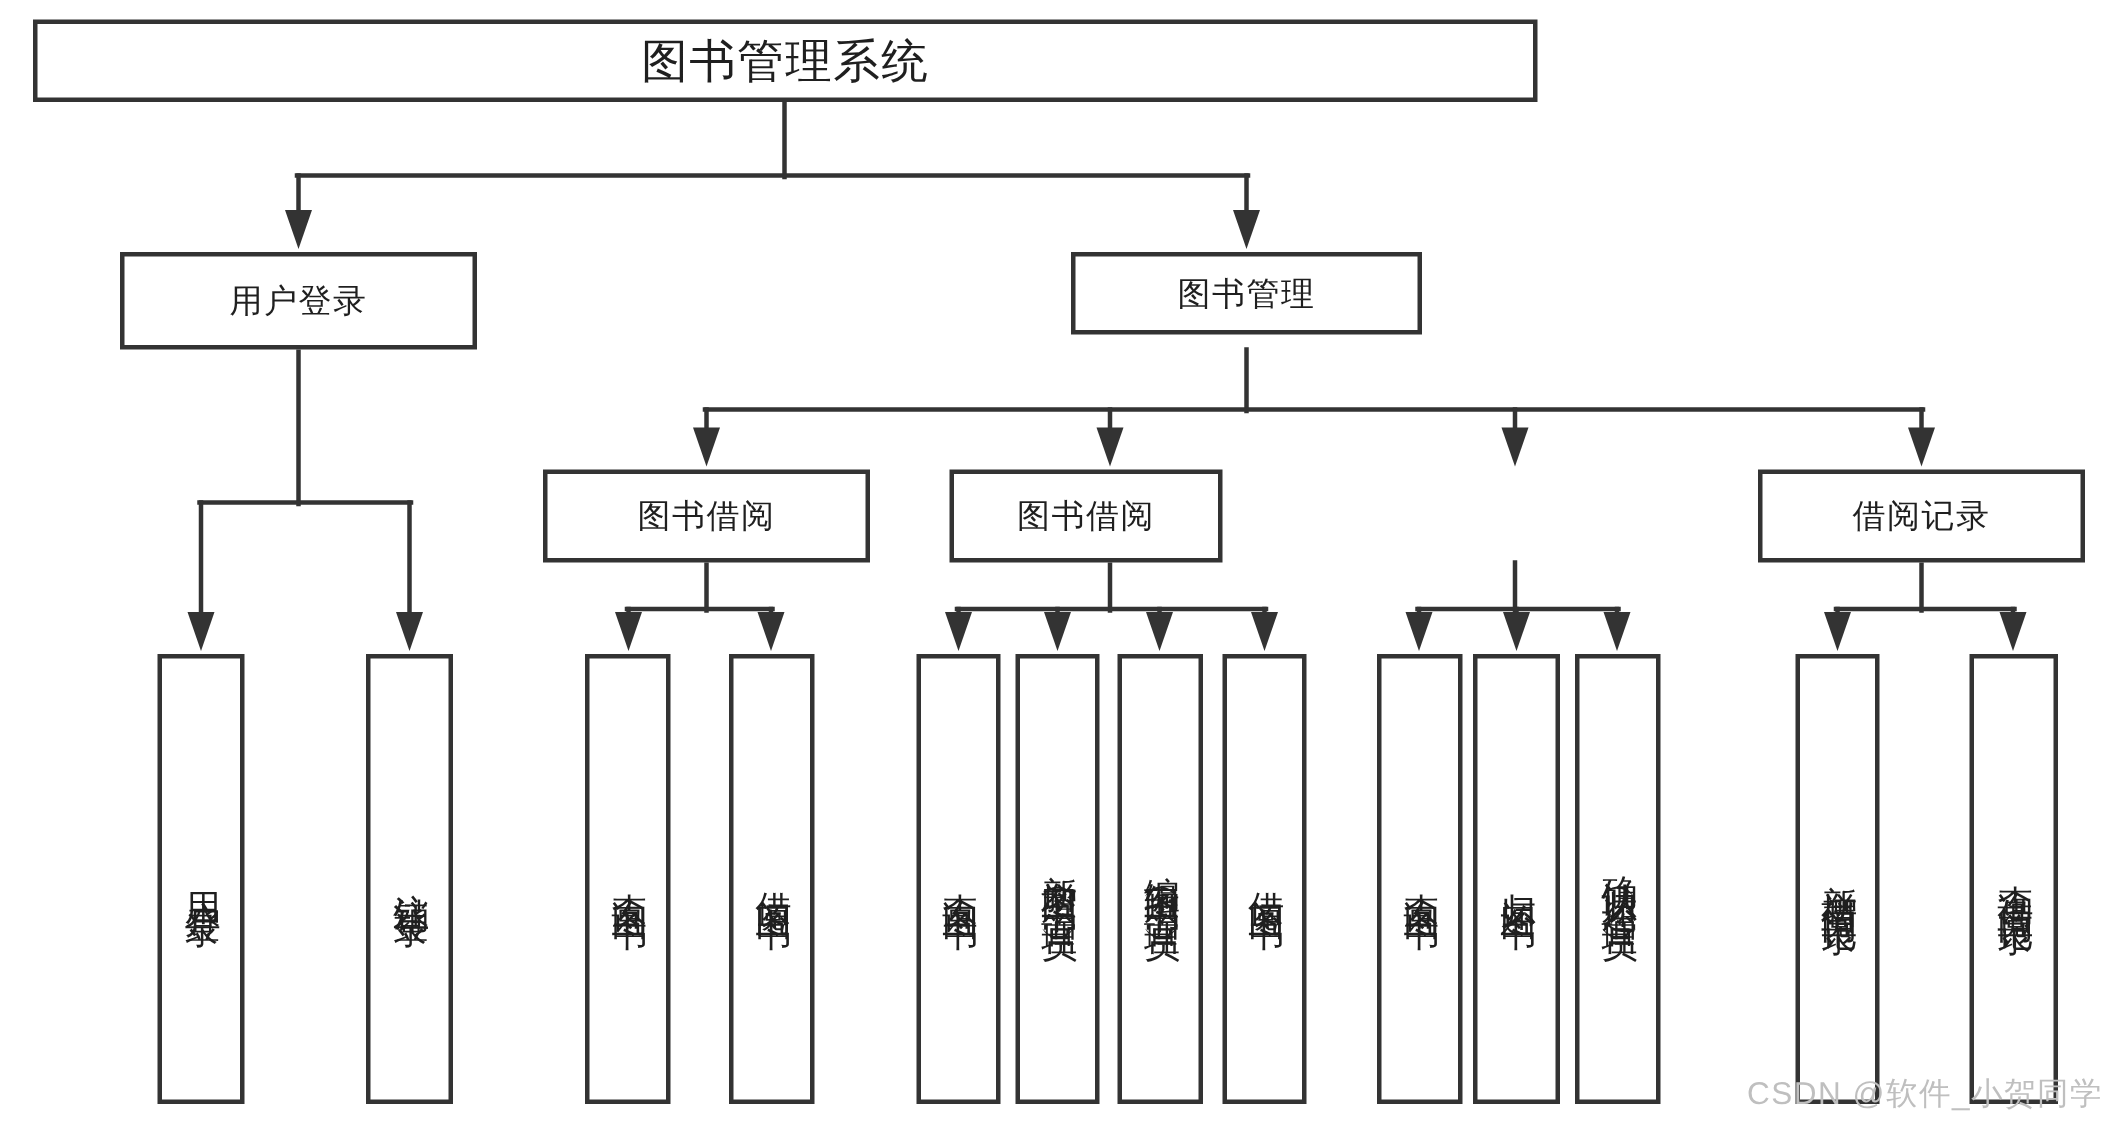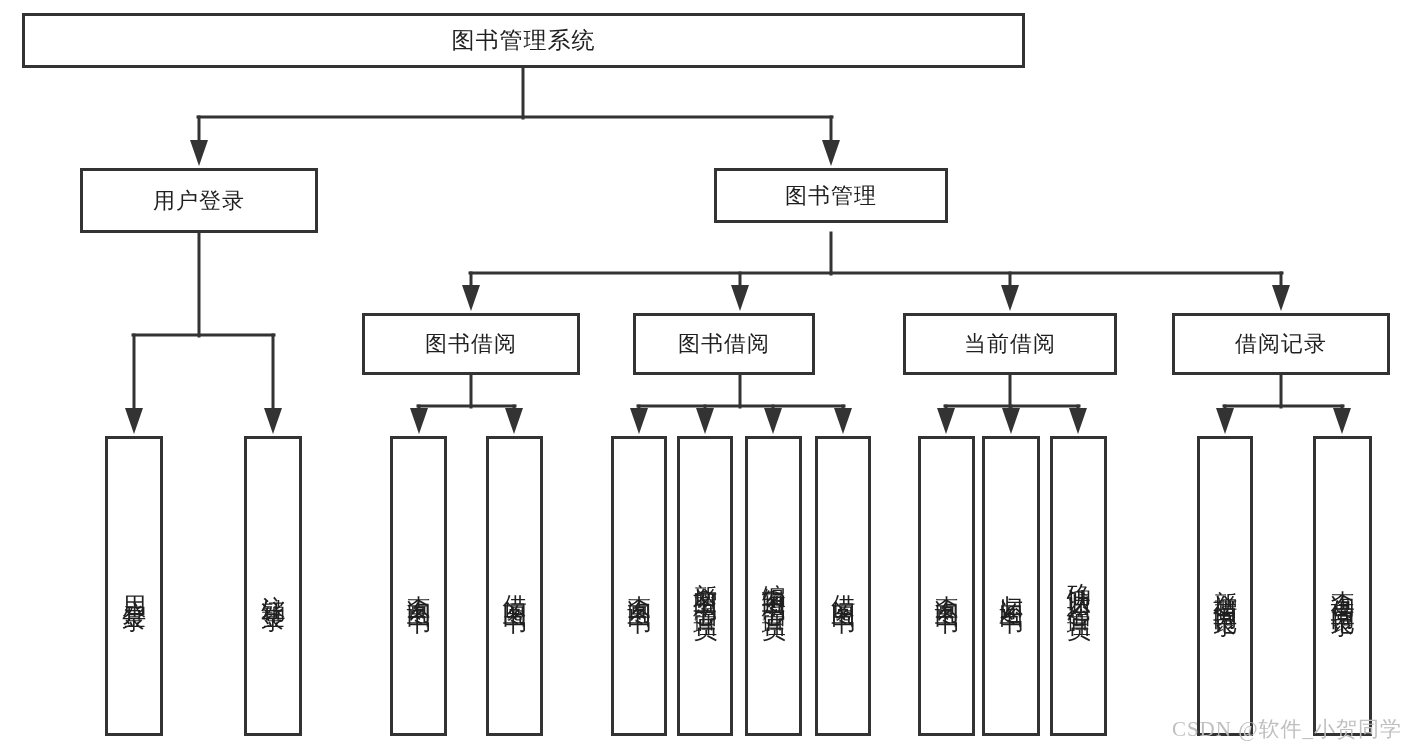--- a/index.html
+++ b/index.html
@@ -24,37 +24,36 @@
     background: #ffffff;
     border: 3px solid #333333;
     display: flex;
     align-items: center;
     justify-content: center;
     font-size: 22px;
     letter-spacing: 1px;
     color: #1f1f1f;
     z-index: 1;
   }
-  .node.root { font-size: 23px; }
+  .node.root { font-size: 31px; }
   .node.leaf { font-size: 24px; }
   .vtext {
     writing-mode: vertical-rl;
     text-orientation: mixed;
     letter-spacing: 5px;
     line-height: 1.1;
   }
   .watermark {
     position: absolute;
     right: 3px; bottom: 4px;
     font-size: 21px;
     color: #bfbfbf;
     letter-spacing: 1px;
     z-index: 2;
     white-space: nowrap;
-    font-family: Liberation Serif, serif;
   }
 </style>
 </head>
 <body>
 
 <div class="canvas">
 
   <svg class="connectors" width="1405" height="747" viewBox="0 0 1405 747">
     <g stroke="#333333" stroke-width="3" fill="none" stroke-linecap="square">
 
@@ -127,23 +126,20 @@
   <div class="node" style="left:714px; top:168px; width:234px; height:55px">
     <span>图书管理</span>
   </div>
 
   <div class="node" style="left:362px; top:313px; width:218px; height:62px">
     <span>图书借阅</span>
   </div>
   <div class="node" style="left:633px; top:313px; width:182px; height:62px">
     <span>图书借阅</span>
   </div>
-  <div class="node" style="left:903px; top:313px; width:214px; height:62px">
-    <span>当前借阅</span>
-  </div>
   <div class="node" style="left:1172px; top:313px; width:218px; height:62px">
     <span>借阅记录</span>
   </div>
 
   <div class="node leaf" style="left:105px; top:436px; width:58px; height:300px">
     <span class="vtext">用户登录</span>
   </div>
   <div class="node leaf" style="left:244px; top:436px; width:58px; height:300px">
     <span class="vtext">注销登录</span>
   </div>

